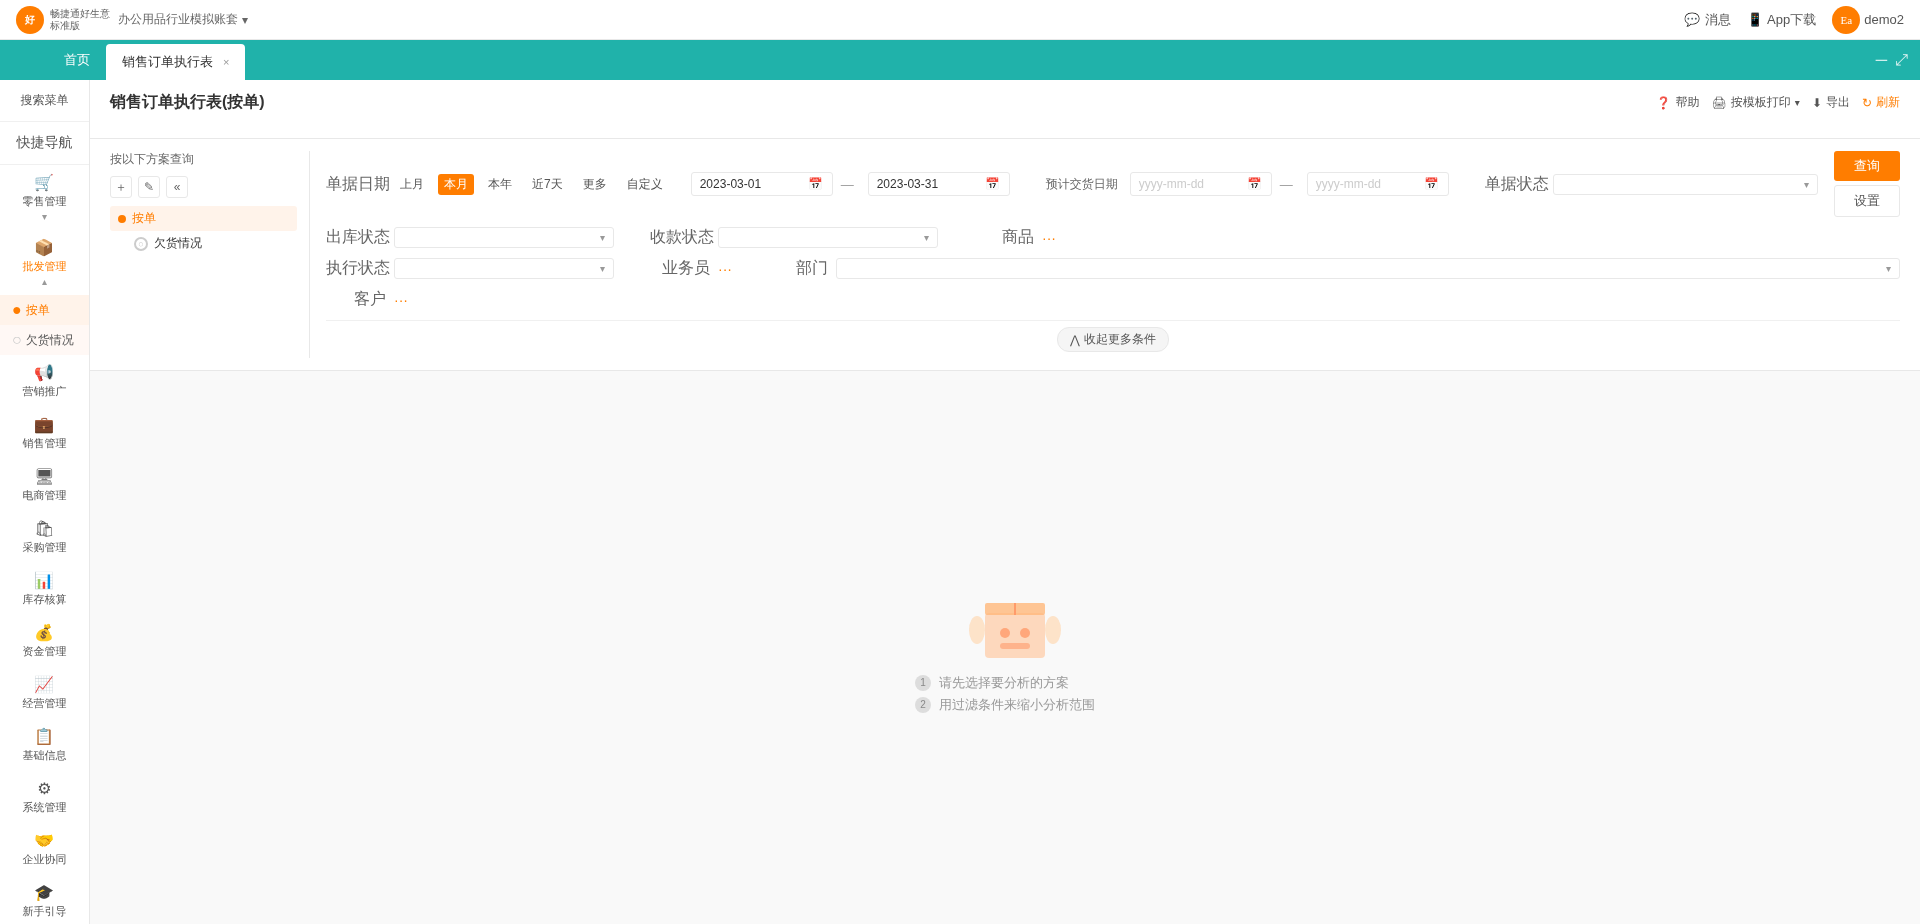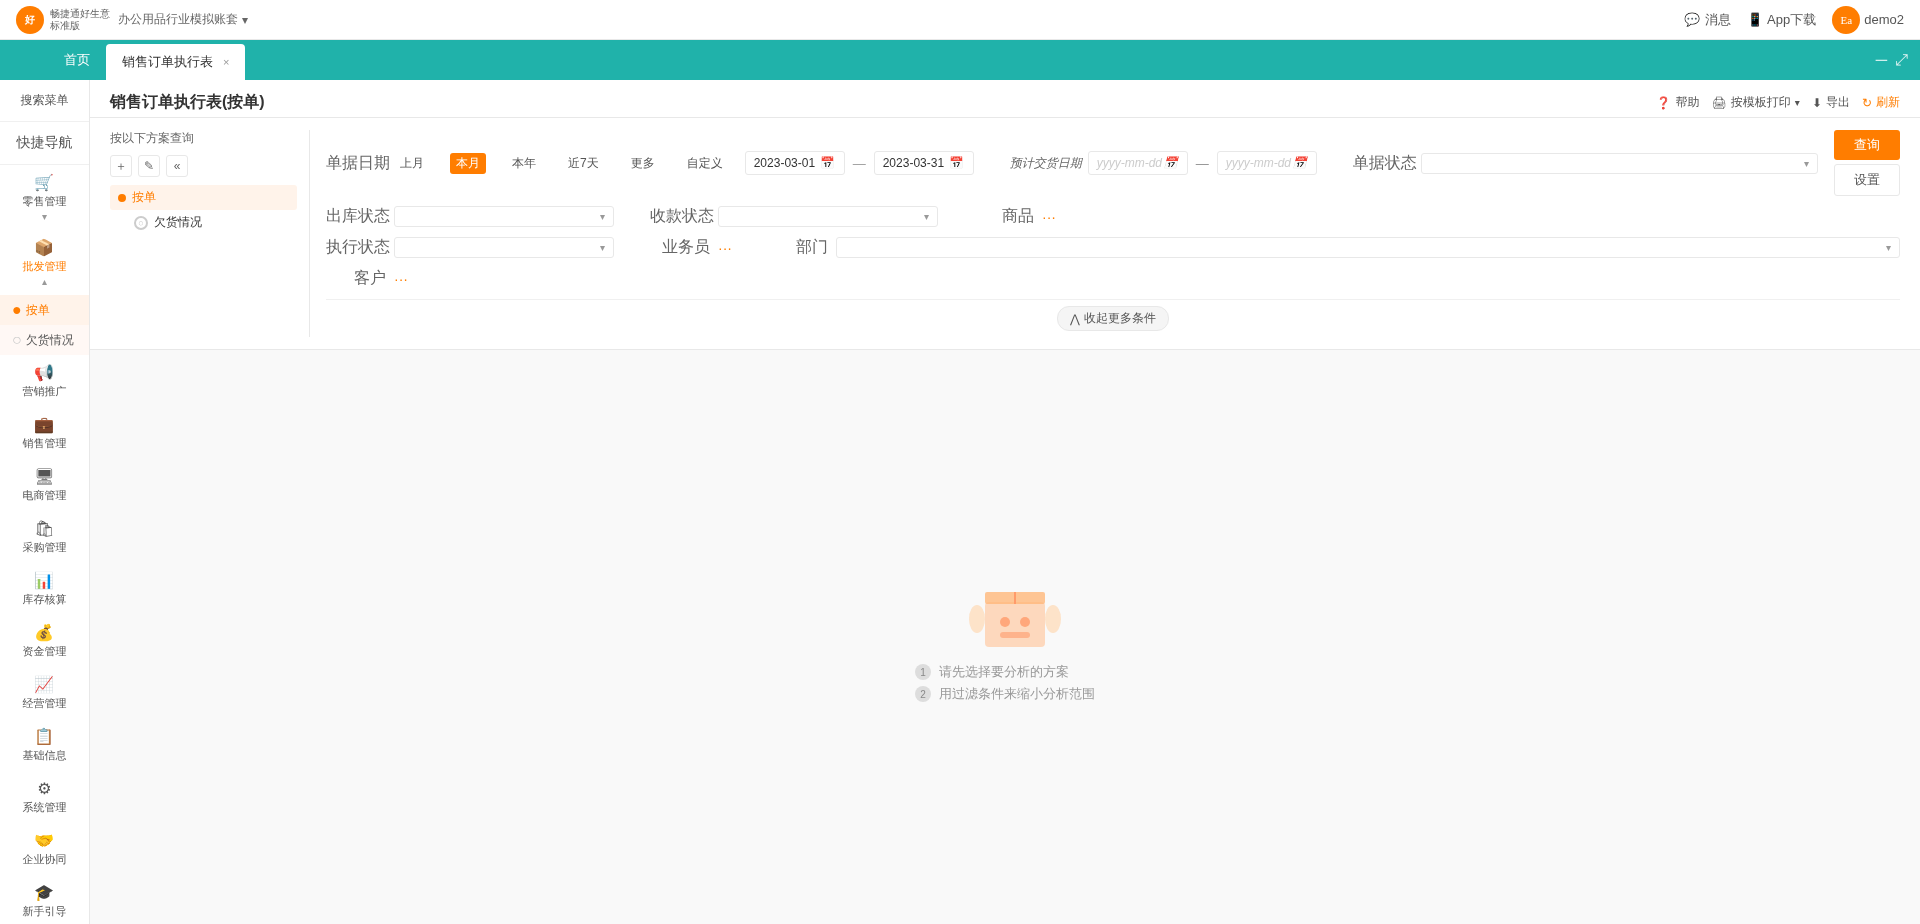--- a/index.html
+++ b/index.html
@@ -39,21 +39,21 @@
     .sidebar-item.expanded { color: #ff7d00; }
     .sidebar-item-icon { font-size: 16px; }
     .sidebar-item-label { font-size: 11px; text-align: center; }
     .sidebar-arrow { font-size: 10px; color: #999; }
     .sidebar-sub { background: #fff8f5; }
     .sidebar-sub-item { display: flex; align-items: center; padding: 6px 12px; cursor: pointer; color: #555; font-size: 12px; gap: 4px; }
     .sidebar-sub-item.active { color: #ff7d00; background: #fff3ea; }
 
     
     .content { flex: 1; display: flex; flex-direction: column; overflow: hidden; }
-    .content-header { background: #fff; padding: 12px 20px 4px; border-bottom: 1px solid #e8e8e8; display: flex; align-items: center; justify-content: space-between; flex-shrink: 0; }
+    .content-header { background: #fff; padding: 12px 20px 25px; border-bottom: 1px solid #e8e8e8; display: flex; align-items: center; justify-content: space-between; flex-shrink: 0; }
     .page-title { font-size: 16px; font-weight: bold; color: #333; }
     .header-actions { display: flex; align-items: center; gap: 12px; }
     .header-action { display: flex; align-items: center; gap: 4px; color: #555; font-size: 12px; cursor: pointer; }
     .header-action.orange { color: #ff7d00; }
 
     
     .filter-area { background: #fff; padding: 12px 20px; border-bottom: 1px solid #e8e8e8; flex-shrink: 0; }
     .filter-layout { display: flex; gap: 0; }
     .filter-left { width: 200px; border-right: 1px solid #e8e8e8; padding-right: 12px; flex-shrink: 0; }
     .filter-left-title { font-size: 12px; color: #666; margin-bottom: 8px; display: flex; align-items: center; gap: 4px; }
@@ -64,24 +64,24 @@
     .plan-dot { width: 8px; height: 8px; border-radius: 50%; border: 2px solid #ff7d00; }
     .plan-dot.active { background: #ff7d00; }
     .sub-plan-item { display: flex; align-items: center; gap: 6px; padding: 4px 8px 4px 24px; cursor: pointer; font-size: 12px; color: #333; }
     .sub-dot { width: 14px; height: 14px; border-radius: 50%; border: 2px solid #ccc; display: flex; align-items: center; justify-content: center; font-size: 9px; color: #ccc; }
 
     .filter-right { flex: 1; padding-left: 16px; }
     .filter-row { display: flex; align-items: center; gap: 16px; margin-bottom: 10px; }
     .filter-item { display: flex; align-items: center; gap: 8px; }
     .filter-label { color: #666; font-size: 16px; white-space: nowrap; width: 60px; text-align: right; }
     .filter-label-wide { color: #666; font-size: 12px; white-space: nowrap; width: 70px; text-align: right; }
-    .date-shortcuts { display: flex; align-items: center; gap: 20px; }
+    .date-shortcuts { display: flex; align-items: center; gap: 8px; }
     .date-btn { padding: 2px 6px; border-radius: 3px; font-size: 12px; cursor: pointer; color: #555; border: none; background: transparent; }
     .date-btn.active { background: #ff7d00; color: #fff; border-radius: 3px; }
-    .date-input { border: 1px solid #e8e8e8; border-radius: 3px; padding: 4px 8px; font-size: 12px; color: #999; width: 100px; display: flex; align-items: center; justify-content: space-between; }
+    .date-input { border: 1px solid #e8e8e8; border-radius: 3px; padding: 4px 8px; font-size: 12px; color: #999; width: 142px; display: flex; align-items: center; justify-content: space-between; margin-left: 6px; }
     .date-sep { color: #999; }
     .select-input-wide { border: 1px solid #e8e8e8; border-radius: 3px; padding: 4px 8px; font-size: 12px; color: #999; display: flex; align-items: center; justify-content: space-between; width: 220px; }
     .select-arrow { color: #999; font-size: 10px; }
     .more-dots { color: #ff7d00; font-size: 14px; cursor: pointer; }
     .collapse-bar { text-align: center; padding: 6px; color: #666; font-size: 12px; cursor: pointer; border-top: 1px solid #f0f0f0; display: flex; align-items: center; justify-content: center; gap: 4px; }
     .collapse-btn { background: #f5f5f5; border: 1px solid #e8e8e8; border-radius: 12px; padding: 3px 12px; color: #555; font-size: 12px; cursor: pointer; display: inline-flex; align-items: center; gap: 4px; }
     .btn-query { background: #ff7d00; color: #fff; border: none; border-radius: 3px; padding: 6px 20px; font-size: 13px; cursor: pointer; }
     .btn-settings { background: #fff; color: #555; border: 1px solid #e8e8e8; border-radius: 3px; padding: 6px 16px; font-size: 13px; cursor: pointer; }
 
     
@@ -285,21 +285,21 @@
               <div class="date-input">
                 <span style="color:#333;">2023-03-01</span>
                 <span>📅</span>
               </div>
               <span class="date-sep">—</span>
               <div class="date-input">
                 <span style="color:#333;">2023-03-31</span>
                 <span>📅</span>
               </div>
             </div>
-            <div class="filter-item" style="margin-left:20px;font-style:italic;">
+            <div class="filter-item" style="margin-left:20px;">
               <span class="filter-label-wide">预计交货日期</span>
               <div class="date-input">
                 <span style="color:#ccc;">yyyy-mm-dd</span>
                 <span style="color:#ff7d00;">📅</span>
               </div>
               <span class="date-sep">—</span>
               <div class="date-input">
                 <span style="color:#ccc;">yyyy-mm-dd</span>
                 <span style="color:#ff7d00;">📅</span>
               </div>

